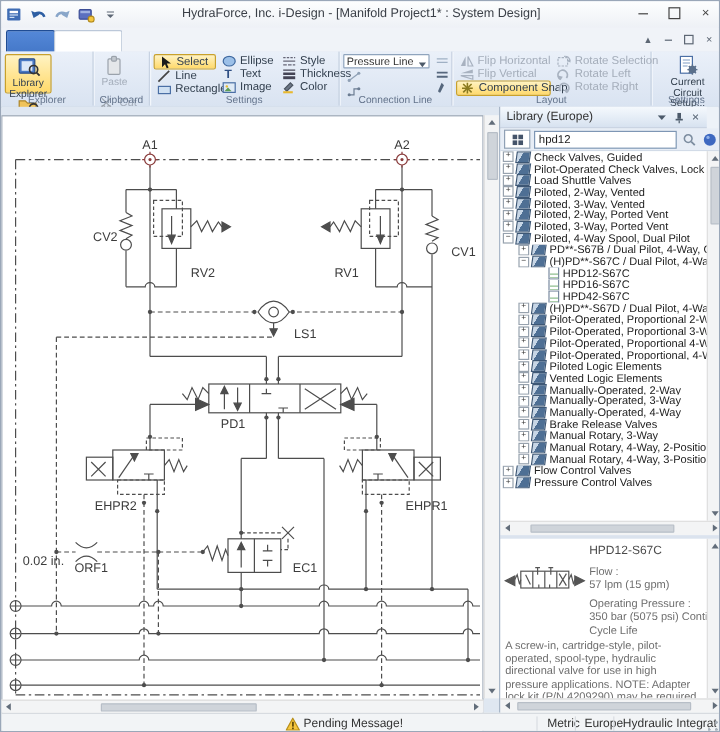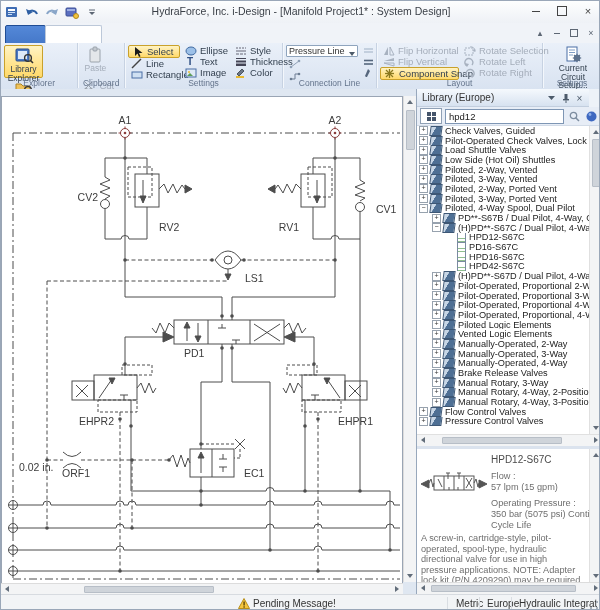--- a/index.html
+++ b/index.html
@@ -735,25 +735,20 @@
           <span>Pilot-Operated Check Valves, Lock Valves, Shutt</span>
         </div>
         <div class="trow" style="padding-left: 2px;">
           <span class="tog">+</span>
           <span class="bookicon"></span>
           <span>Load Shuttle Valves</span>
         </div>
         <div class="trow" style="padding-left: 2px;">
           <span class="tog">+</span>
           <span class="bookicon"></span>
-          <span>Low Side (Hot Oil) Shuttles</span>
-        </div>
-        <div class="trow" style="padding-left: 2px;">
-          <span class="tog">+</span>
-          <span class="bookicon"></span>
           <span>Piloted, 2-Way, Vented</span>
         </div>
         <div class="trow" style="padding-left: 2px;">
           <span class="tog">+</span>
           <span class="bookicon"></span>
           <span>Piloted, 3-Way, Vented</span>
         </div>
         <div class="trow" style="padding-left: 2px;">
           <span class="tog">+</span>
           <span class="bookicon"></span>
@@ -775,24 +770,20 @@
           <span>PD**-S67B / Dual Pilot, 4-Way, Open Cente</span>
         </div>
         <div class="trow" style="padding-left: 15px;">
           <span class="tog">−</span>
           <span class="bookicon"></span>
           <span>(H)PD**-S67C / Dual Pilot, 4-Way, Closed C</span>
         </div>
         <div class="trow" style="padding-left: 40px;">
           <span class="docicon"></span>
           <span>HPD12-S67C</span>
-        </div>
-        <div class="trow" style="padding-left: 40px;">
-          <span class="docicon"></span>
-          <span>PD16-S67C</span>
         </div>
         <div class="trow" style="padding-left: 40px;">
           <span class="docicon"></span>
           <span>HPD16-S67C</span>
         </div>
         <div class="trow" style="padding-left: 40px;">
           <span class="docicon"></span>
           <span>HPD42-S67C</span>
         </div>
         <div class="trow" style="padding-left: 15px;">

